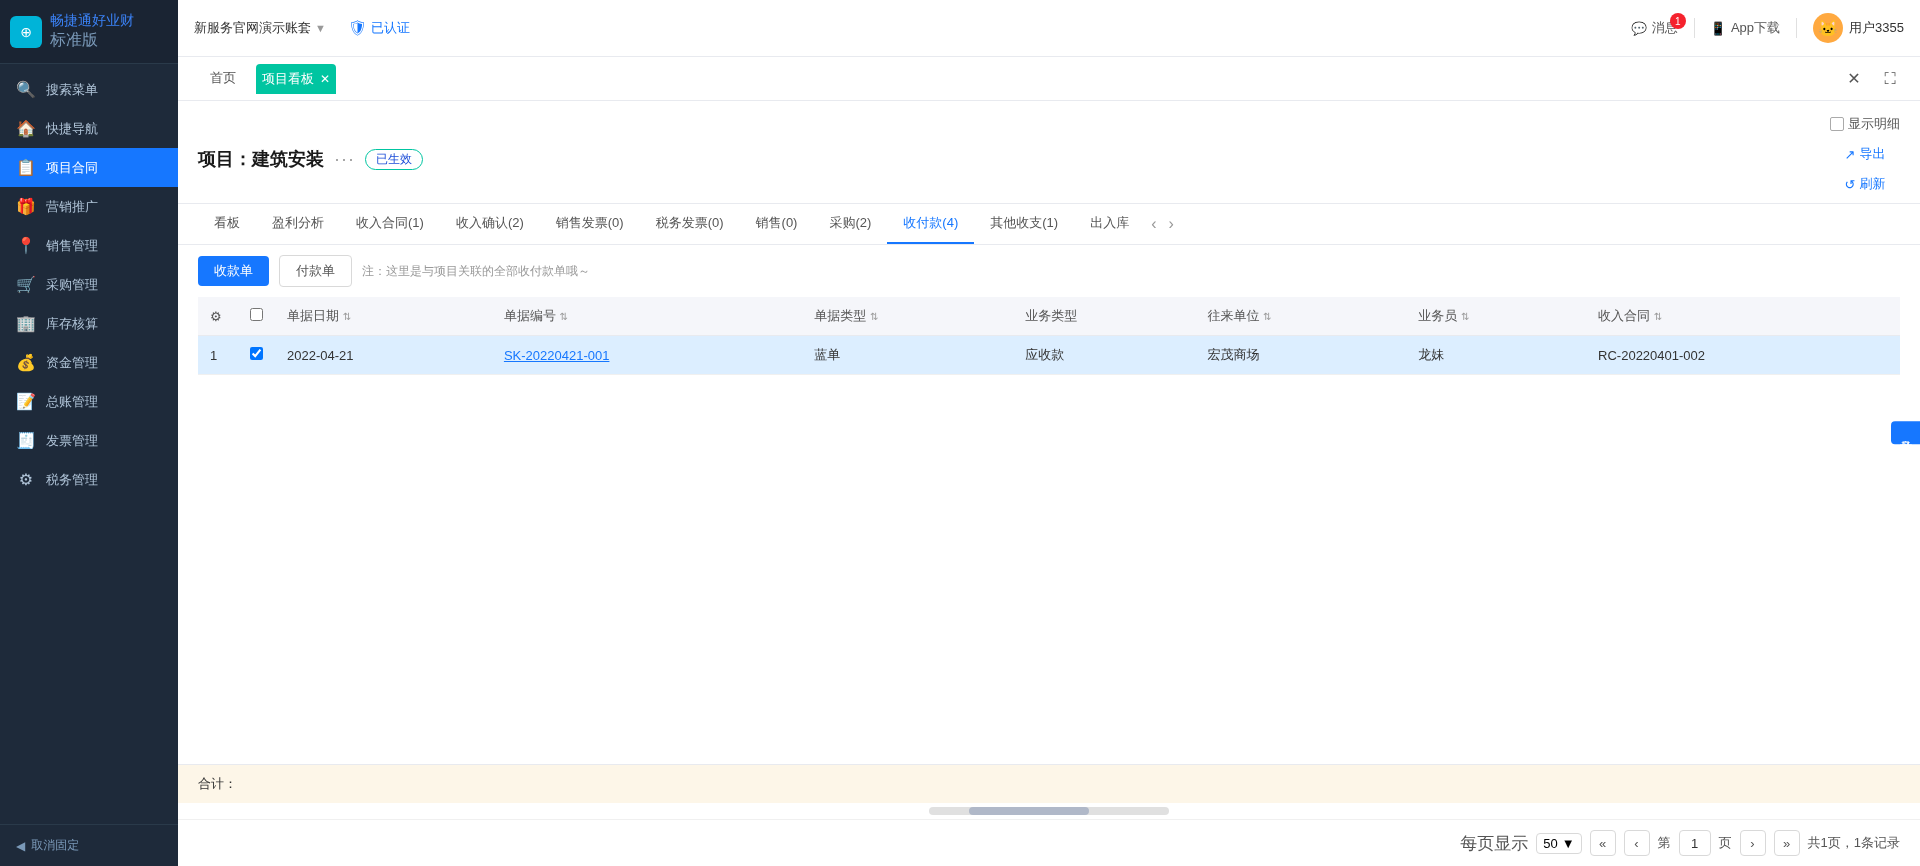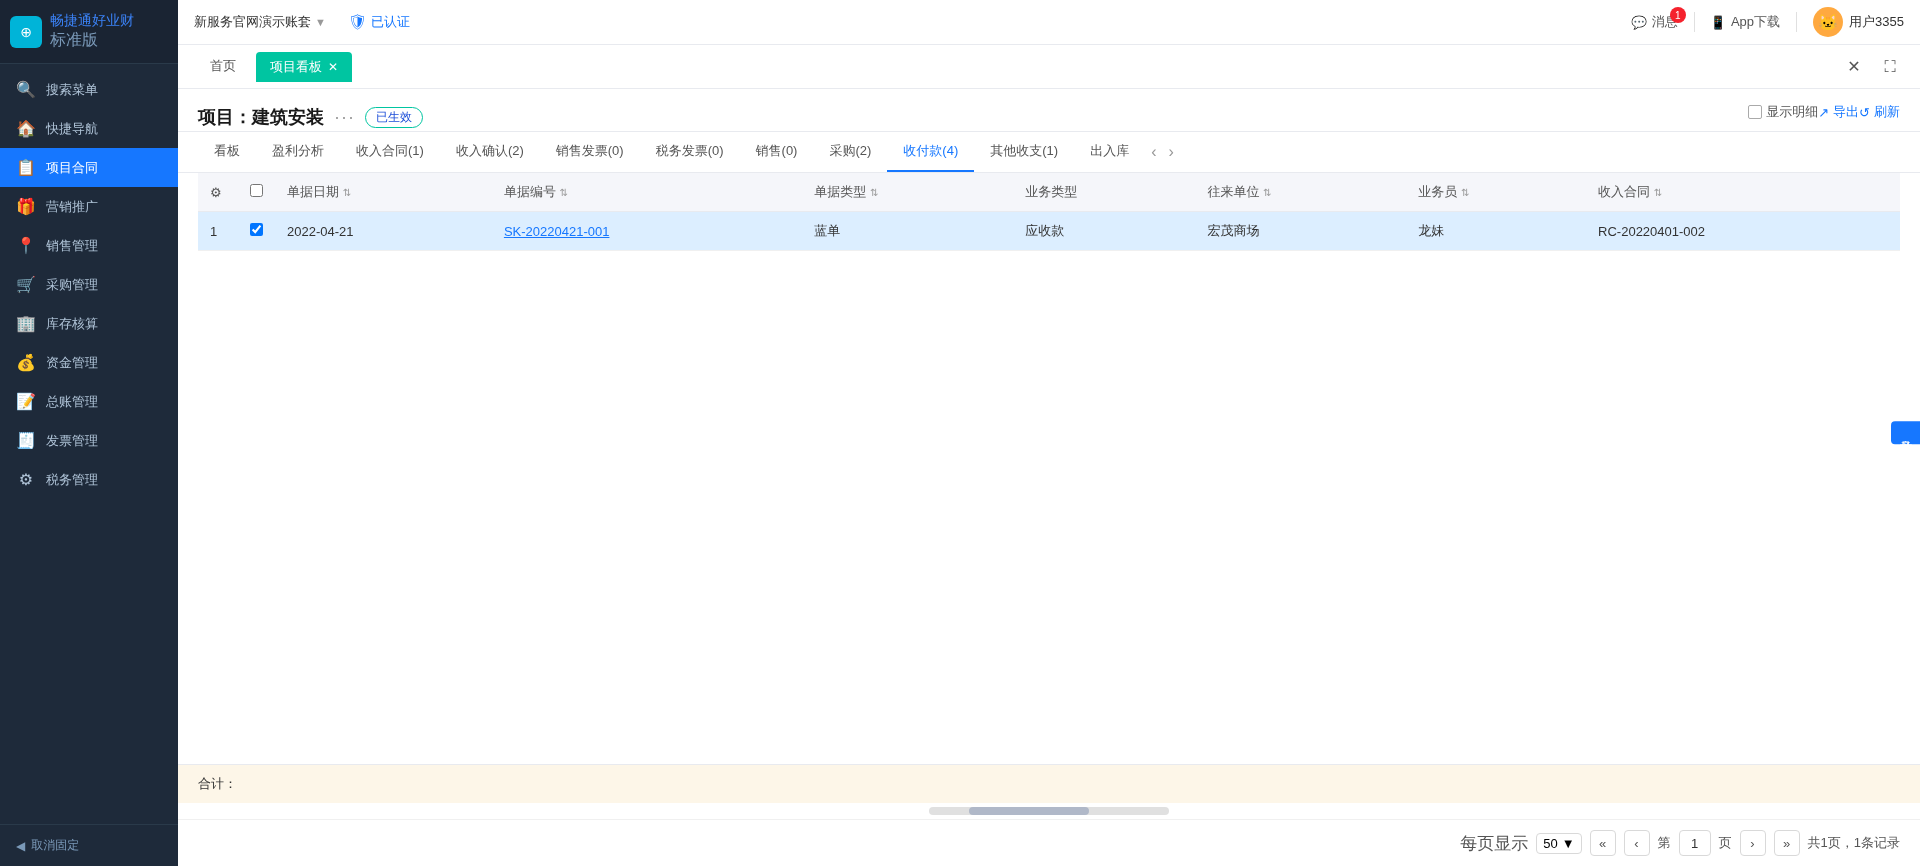--- a/index.html
+++ b/index.html
@@ -69,21 +69,21 @@
       flex: 1;
       display: flex;
       flex-direction: column;
       background: #f5f6fa;
       overflow: hidden;
     }
 
     
     .top-bar {
       background: white;
-      height: 45px;
+      height: 57px;
       display: flex;
       align-items: center;
       padding: 0 16px;
       border-bottom: 1px solid #e8eaef;
       gap: 12px;
     }
     .top-bar-left {
       display: flex;
       align-items: center;
       gap: 6px;
@@ -180,21 +180,21 @@
       font-size: 13px;
       border-bottom: 2px solid transparent;
     }
     .tab-active {
       background: #00c5a1;
       color: white;
       border-radius: 4px 4px 0 0;
       display: flex;
       align-items: center;
       gap: 6px;
-      padding: 6px 14px;
+      padding: 6px 6px;
       font-size: 13px;
     }
     .tab-close { cursor: pointer; font-size: 12px; }
     .tab-bar-actions {
       margin-left: auto;
       display: flex;
       gap: 8px;
     }
     .icon-btn {
       width: 28px;
@@ -237,22 +237,23 @@
       border: 1px solid #00c5a1;
       color: #1d4ed8;
       border-radius: 12px;
       padding: 1px 10px;
       font-size: 12px;
     }
     .project-header-actions {
       margin-left: auto;
       display: flex;
       align-items: center;
-      gap: 0;
+      gap: 12px;
       padding-bottom: 10px;
+      flex-direction: column;
     }
     .show-detail {
       display: flex;
       align-items: center;
       gap: 4px;
       font-size: 13px;
       color: #555;
     }
     .checkbox-sq {
       width: 14px;
@@ -601,20 +602,25 @@
       <div class="sub-nav-item"><span>税务发票(0)</span></div>
       <div class="sub-nav-item"><span>销售(0)</span></div>
       <div class="sub-nav-item"><span>采购(2)</span></div>
       <div class="sub-nav-item active"><span>收付款(4)</span></div>
       <div class="sub-nav-item"><span>其他收支(1)</span></div>
       <div class="sub-nav-item"><span>出入库</span></div>
       <span class="sub-nav-arrow">‹</span>
       <span class="sub-nav-arrow">›</span>
     </div>
 
+    <div class="toolbar">
+      <button class="btn-primary">收款单</button>
+      <button class="btn-default">付款单</button>
+      <span class="toolbar-note">注：这里是与项目关联的全部收付款单哦～</span>
+    </div>
 
     <div class="table-container">
       <table class="data-table">
         <thead>
           <tr>
             <th class="th-num">
               <span class="gear-icon">⚙</span>
             </th>
             <th class="th-checkbox">
               <input type="checkbox" style="">

